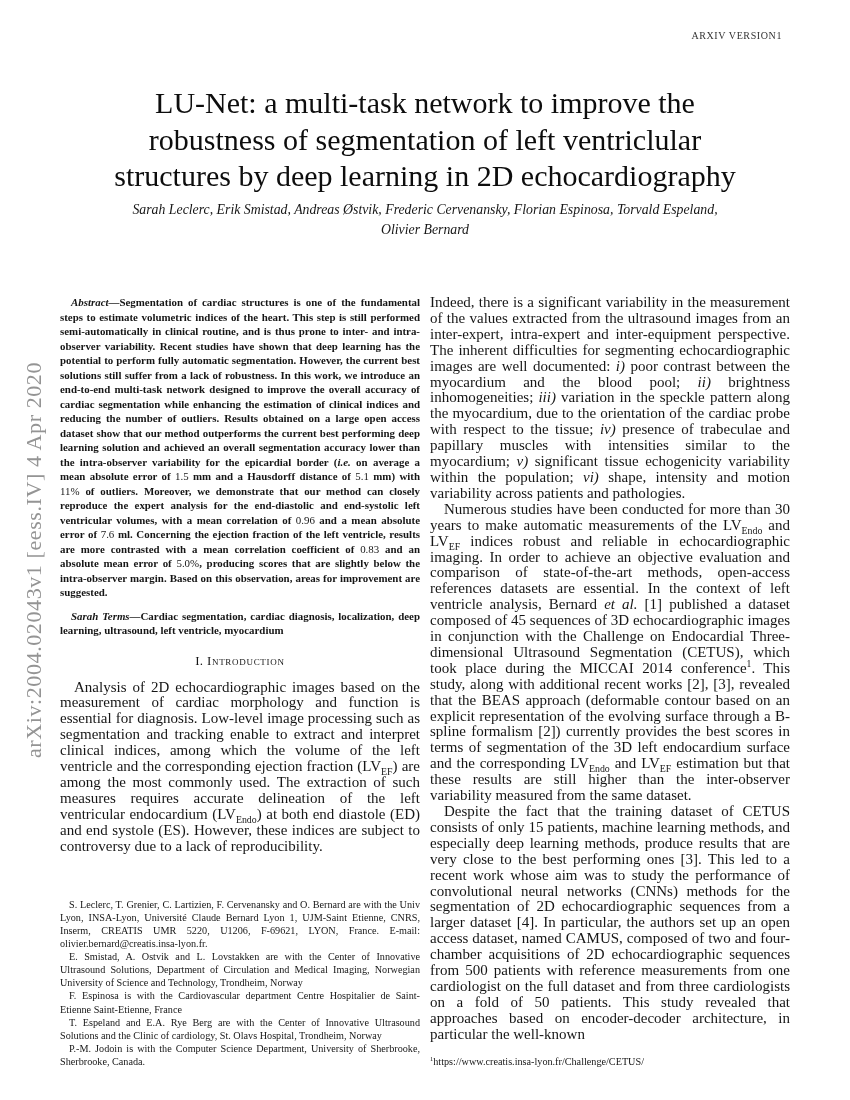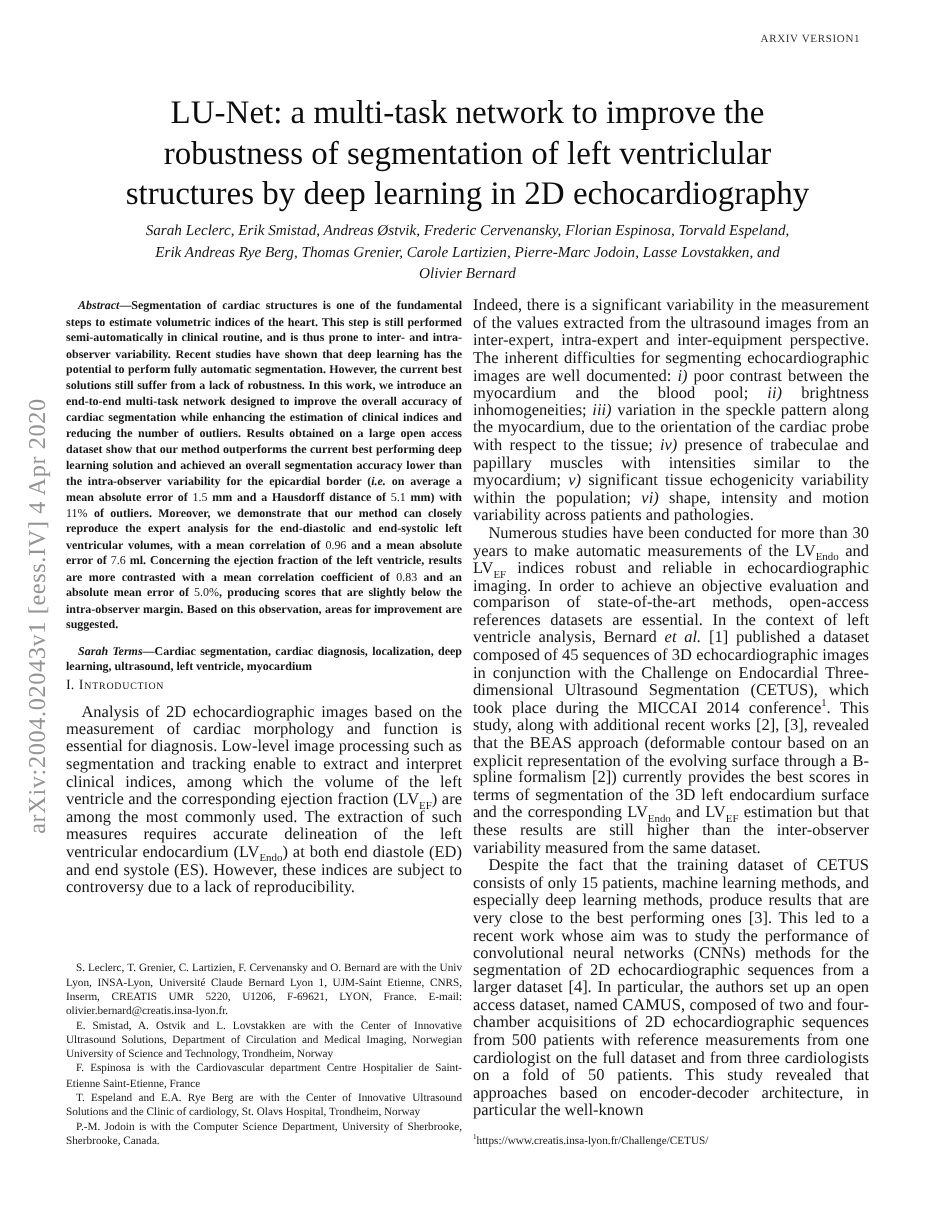--- a/index.html
+++ b/index.html
@@ -23,38 +23,38 @@
   .title-block {
     position:absolute; top:85px; left:40px; right:40px;
     text-align:center; font-size:30px; line-height:36.5px; color:#0d0d0d;
   }
   .title-block div { white-space:nowrap; }
   .authors-block {
     position:absolute; top:200px; left:55px; right:55px;
     text-align:center; font-size:13.8px; line-height:19.5px;font-style:italic;
   }
   .columns {
-    position:absolute; top:271px; left:60px; width:730px; height:773px;
+    position:absolute; top:295px; left:60px; width:730px; height:773px;
     display:flex; gap:10px;
   }
   .col {
     width:360px; min-width:360px; display:flex; flex-direction:column;
     overflow:hidden;
   }
   .just { text-align:justify; hyphens:auto; -webkit-hyphens:auto; }
   .abstract, .index-terms {
     font-weight:bold; font-size:10.9px; line-height:14.5px;
     text-indent:11px;
   }
   .index-terms { margin-top:9px; }
   .abstract .rm { font-weight:normal; }
   .bi { font-style:italic; }
   .it { font-style:italic; }
   .section-heading {
-    margin-bottom:11px; text-align:left;
+    margin-top:15px; margin-bottom:11px; text-align:center;
     font-size:13px;
   }
   .section-heading .sc { font-variant:small-caps; letter-spacing:0.7px; margin-left:4px; }
   .body-par {
     font-size:15px; line-height:15.9px; text-indent:14px;
   }
   .noindent { text-indent:0; }
   sub { font-size:66%; line-height:0; }
   sup { font-size:64%; line-height:0; }
   .footnotes {
@@ -77,21 +77,20 @@
 <div class="watermark">arXiv:2004.02043v1  [eess.IV]  4 Apr 2020</div>
 
 <div class="title-block">
   <div>LU-Net: a multi-task network to improve the</div>
   <div>robustness of segmentation of left ventriclular</div>
   <div>structures by deep learning in 2D echocardiography</div>
 </div>
 
 <div class="authors-block">
   <div>Sarah Leclerc, Erik Smistad, Andreas Østvik, Frederic Cervenansky, Florian Espinosa, Torvald Espeland,</div>
-  <div>Erik Andreas Rye Berg, Thomas Grenier, Carole Lartizien, Pierre-Marc Jodoin, Lasse Lovstakken, and</div>
   <div>Olivier Bernard</div>
 </div>
 
 <div class="columns">
 
   <div class="col">
     <p class="abstract just"><span class="bi">Abstract</span><span>—Segmentation of cardiac structures is one of the fundamental steps to estimate volumetric indices of the heart. This step is still performed semi-automatically in clinical routine, and is thus prone to inter- and intra-observer variability. Recent studies have shown that deep learning has the potential to perform fully automatic segmentation. However, the current best solutions still suffer from a lack of robustness. In this work, we introduce an end-to-end multi-task network designed to improve the overall accuracy of cardiac segmentation while enhancing the estimation of clinical indices and reducing the number of outliers. Results obtained on a large open access dataset show that our method outperforms the current best performing deep learning solution and achieved an overall segmentation accuracy lower than the intra-observer variability for the epicardial border (</span><span class="bi">i.e.</span><span> on average a mean absolute error of </span><span class="rm">1.5</span><span> mm and a Hausdorff distance of </span><span class="rm">5.1</span><span> mm) with </span><span class="rm">11%</span><span> of outliers. Moreover, we demonstrate that our method can closely reproduce the expert analysis for the end-diastolic and end-systolic left ventricular volumes, with a mean correlation of </span><span class="rm">0.96</span><span> and a mean absolute error of </span><span class="rm">7.6</span><span> ml. Concerning the ejection fraction of the left ventricle, results are more contrasted with a mean correlation coefficient of </span><span class="rm">0.83</span><span> and an absolute mean error of </span><span class="rm">5.0%</span><span>, producing scores that are slightly below the intra-observer margin. Based on this observation, areas for improvement are suggested.</span></p>
     <p class="index-terms just"><span class="bi">Sarah Terms</span><span>—Cardiac segmentation, cardiac diagnosis, localization, deep learning, ultrasound, left ventricle, myocardium</span></p>
     <div class="section-heading">
       <span>I.</span><span class="sc">Introduction</span>

